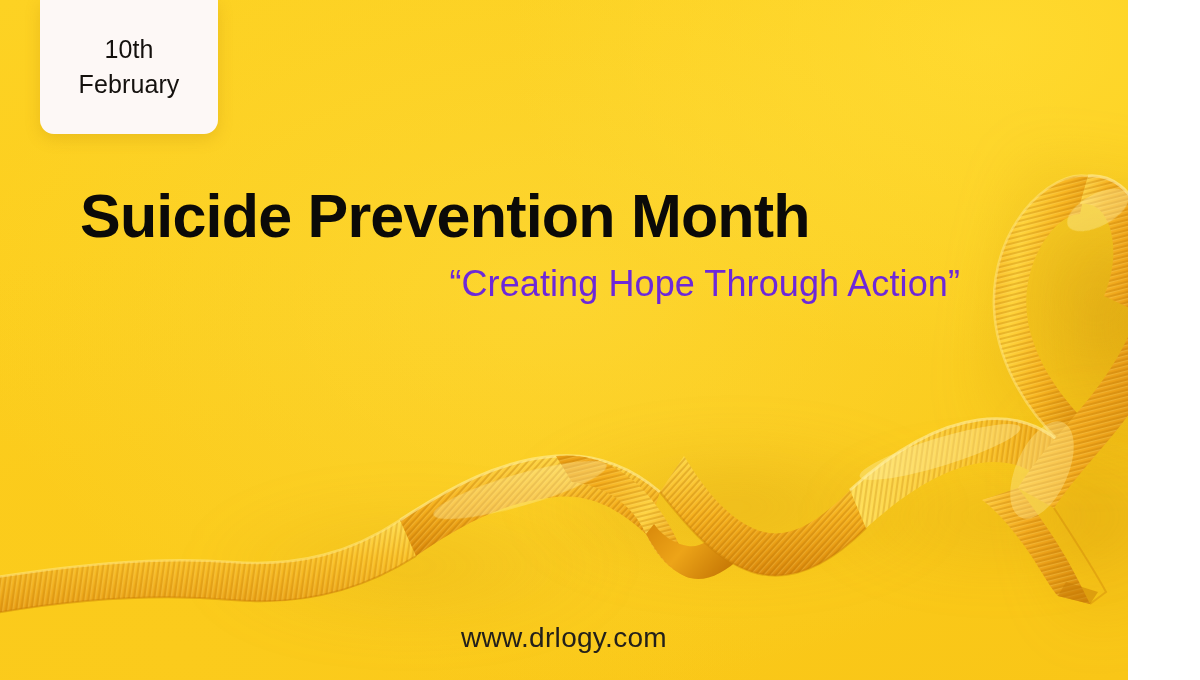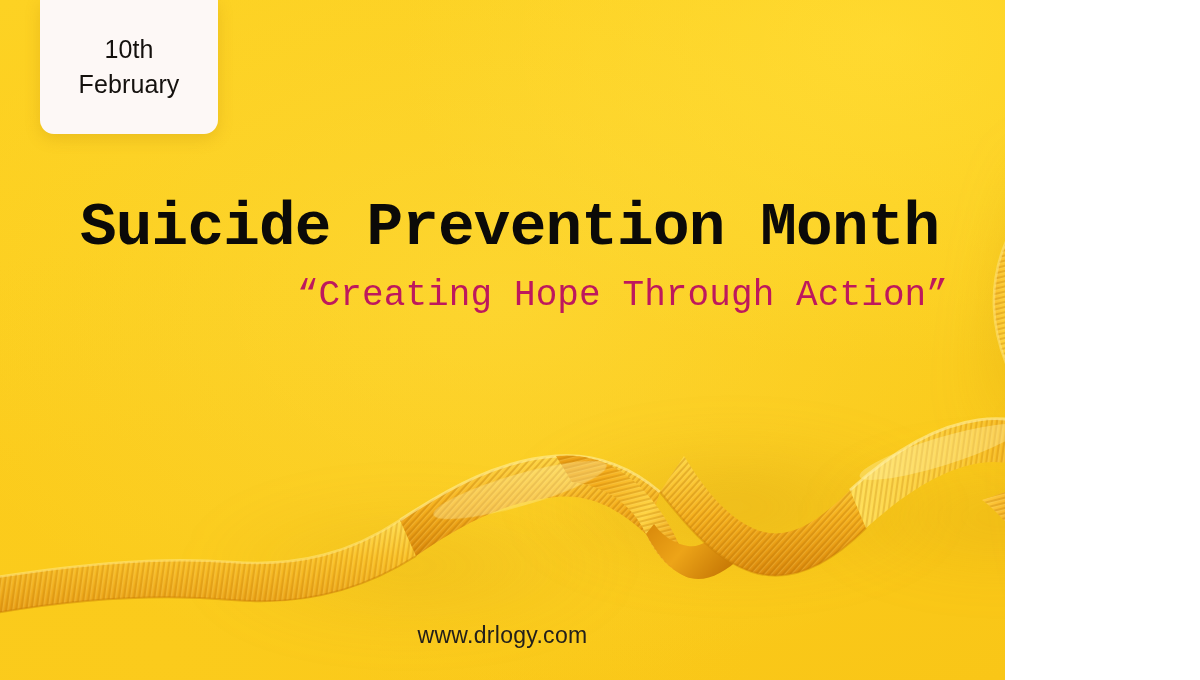--- a/index.html
+++ b/index.html
@@ -2,21 +2,21 @@
 <html><head>
 <meta charset="utf-8">
 <style>
   html, body {
     margin: 0;
     padding: 0;
     background: #ffffff;
   }
   #poster {
     position: relative;
-    width: 1005px;
+    width: 1128px;
     height: 680px;
     overflow: hidden;
     font-family: "Liberation Sans", "DejaVu Sans", sans-serif;
     background: #FCCF1E;
   }
   
   .bg-base {
     position: absolute;
     inset: 0;
     background:
@@ -100,54 +100,53 @@
     line-height: 1.25;
     letter-spacing: 0.1px;
     font-weight: 400;
     text-align: center;
   }
 
   
   .headline-block {
     position: absolute;
     left: 80px;
-    top: 196px;
+    top: 184px;
     width: 880px;
-    font-family: Liberation Mono, monospace;
   }
   .headline {
     margin: 0;
     color: #0B0A08;
     font-size: 61px;
     font-weight: 700;
     letter-spacing: -0.8px;
     line-height: 1.06;
     text-align: left;
     white-space: nowrap;
   }
   .subheadline {
-    margin: 14px 12px 0 0;
-    color: #be185d;
+    margin: 14px 0 0 0;
+    color: #6d28d9;
     font-size: 36px;
     font-weight: 400;
     letter-spacing: 0.1px;
     line-height: 1.15;
     text-align: right;
     white-space: nowrap;
   }
 
   
   .site-url {
     position: absolute;
     left: 0;
     right: 0;
     top: 622px;
     text-align: center;
     color: #23201B;
-    font-size: 23px;
+    font-size: 28px;
     font-weight: 400;
     letter-spacing: 0.3px;
   }
 </style>
 </head>
 <body>
 
 <div id="poster">
 
   <div class="bg-base"></div>

